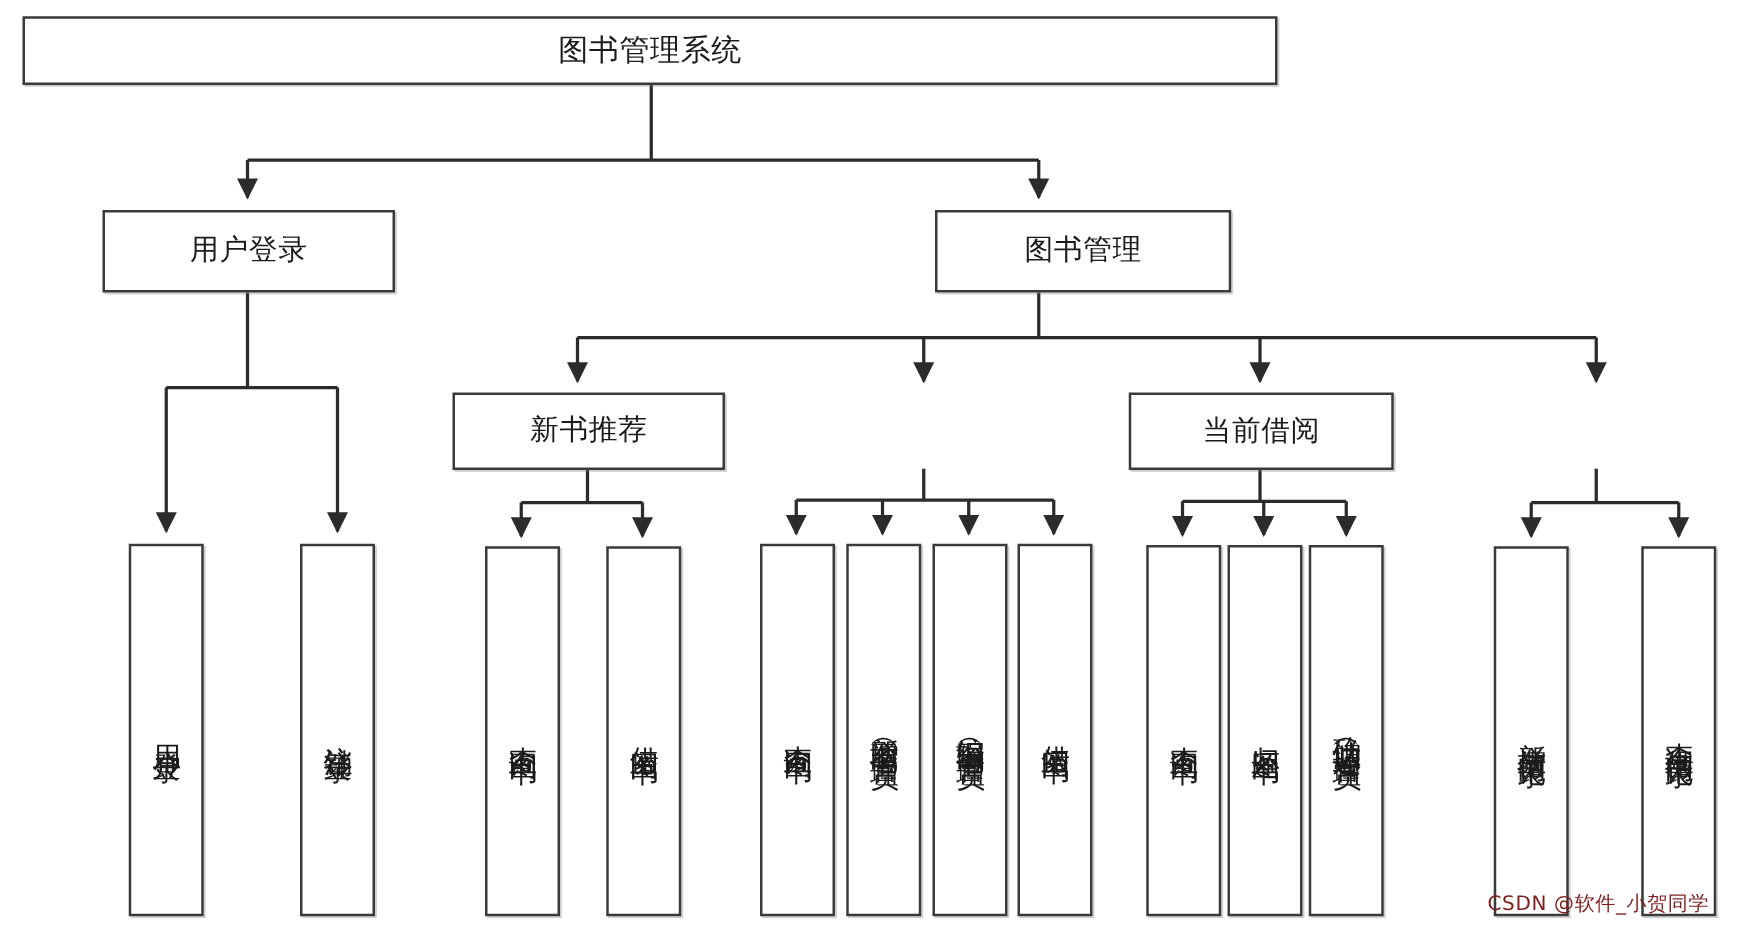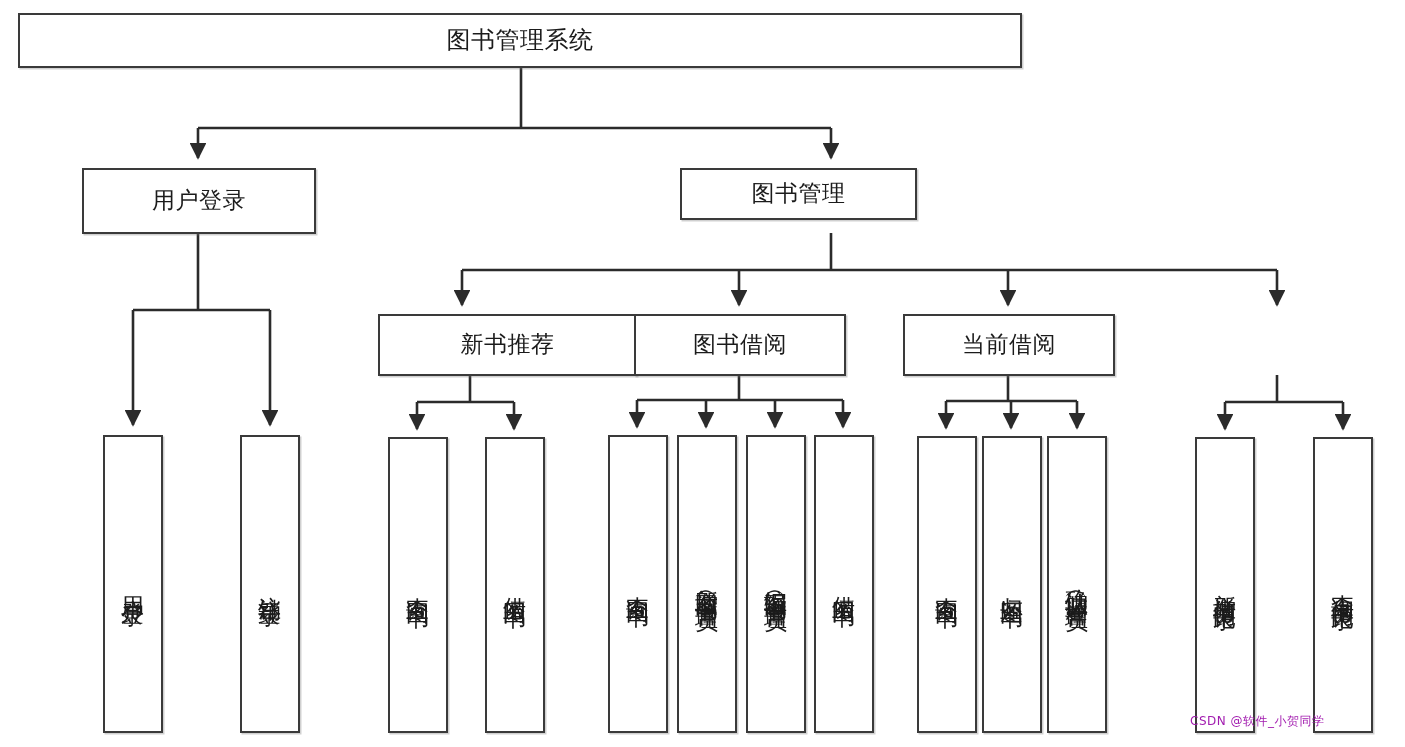--- a/index.html
+++ b/index.html
@@ -59,22 +59,22 @@
   .node.vert .node-label {
     writing-mode: vertical-rl;
     text-orientation: upright;
     font-size: 23px;
     line-height: 1.05;
     letter-spacing: 3px;
     white-space: nowrap;
   }
   .watermark {
     position: absolute;
-    color: #a21caf;
-    font-size: 12px;
+    color: #7f1d1d;
+    font-size: 16px;
     letter-spacing: 0.5px;
     white-space: nowrap;
     user-select: none;
   }
 </style>
 </head>
 <body>
 
 <div id="diagram-canvas">
 
@@ -130,31 +130,28 @@
   </svg>
 
   <div class="node root horiz" style="left:18px; top:13px; width:1004px; height:55px;">
     <span class="node-label">图书管理系统</span>
   </div>
 
   <div class="node horiz" style="left:82px; top:168px; width:234px; height:66px;">
     <span class="node-label">用户登录</span>
   </div>
 
-  <div class="node horiz" style="left:680px; top:168px; width:237px; height:52px;">
+  <div class="node horiz" style="left:748px; top:168px; width:237px; height:66px;">
     <span class="node-label">图书管理</span>
   </div>
 
-  <div class="node horiz" style="left:378px; top:314px; width:259px; height:62px;">
+  <div class="node horiz" style="left:362px; top:314px; width:218px; height:62px;">
     <span class="node-label">新书推荐</span>
   </div>
 
-  <div class="node horiz" style="left:634px; top:314px; width:212px; height:62px;">
-    <span class="node-label">图书借阅</span>
-  </div>
 
   <div class="node horiz" style="left:903px; top:314px; width:212px; height:62px;font-family:Liberation Serif, serif;">
     <span class="node-label">当前借阅</span>
   </div>
 
 
   <div class="node vert" style="left:103px; top:435px; width:60px; height:298px;">
     <span class="node-label">用户登录</span>
   </div>
 

